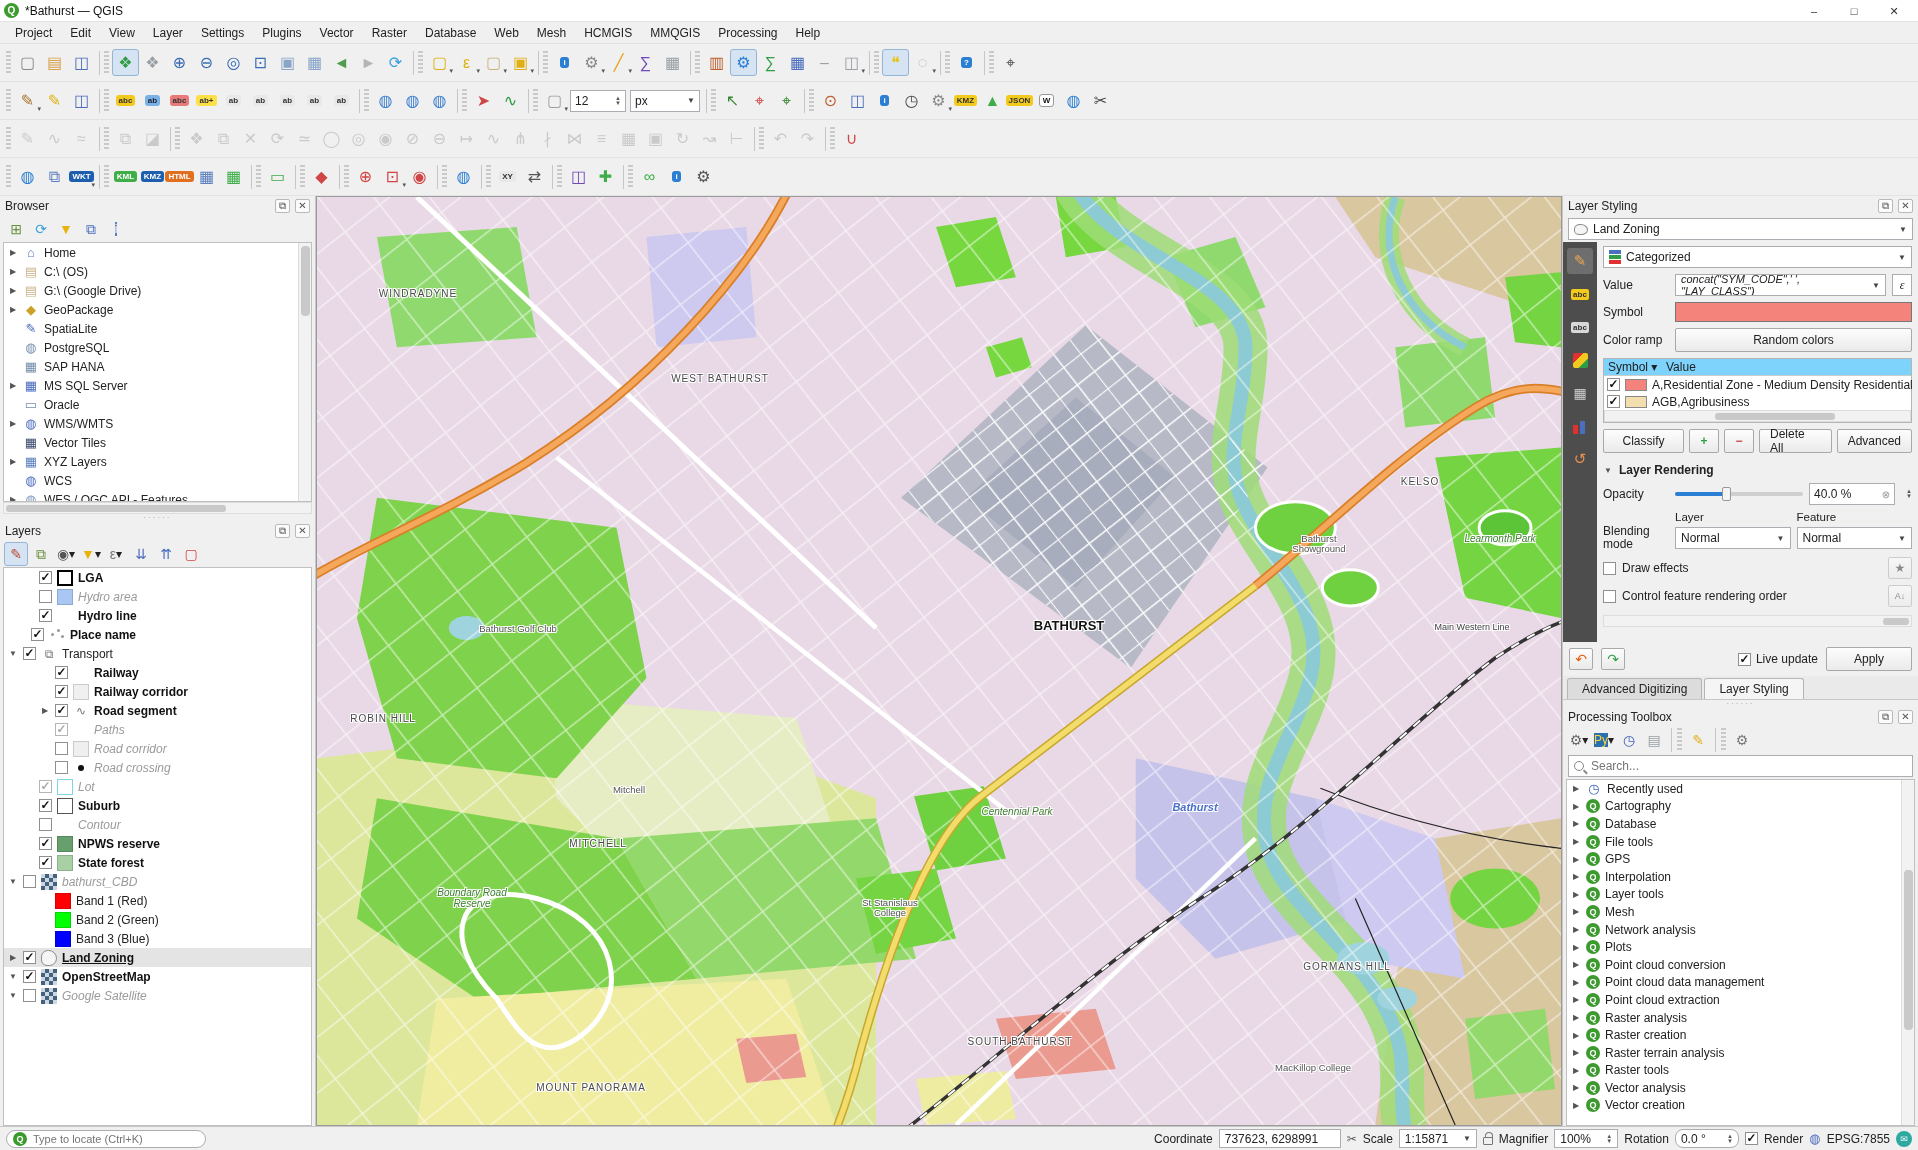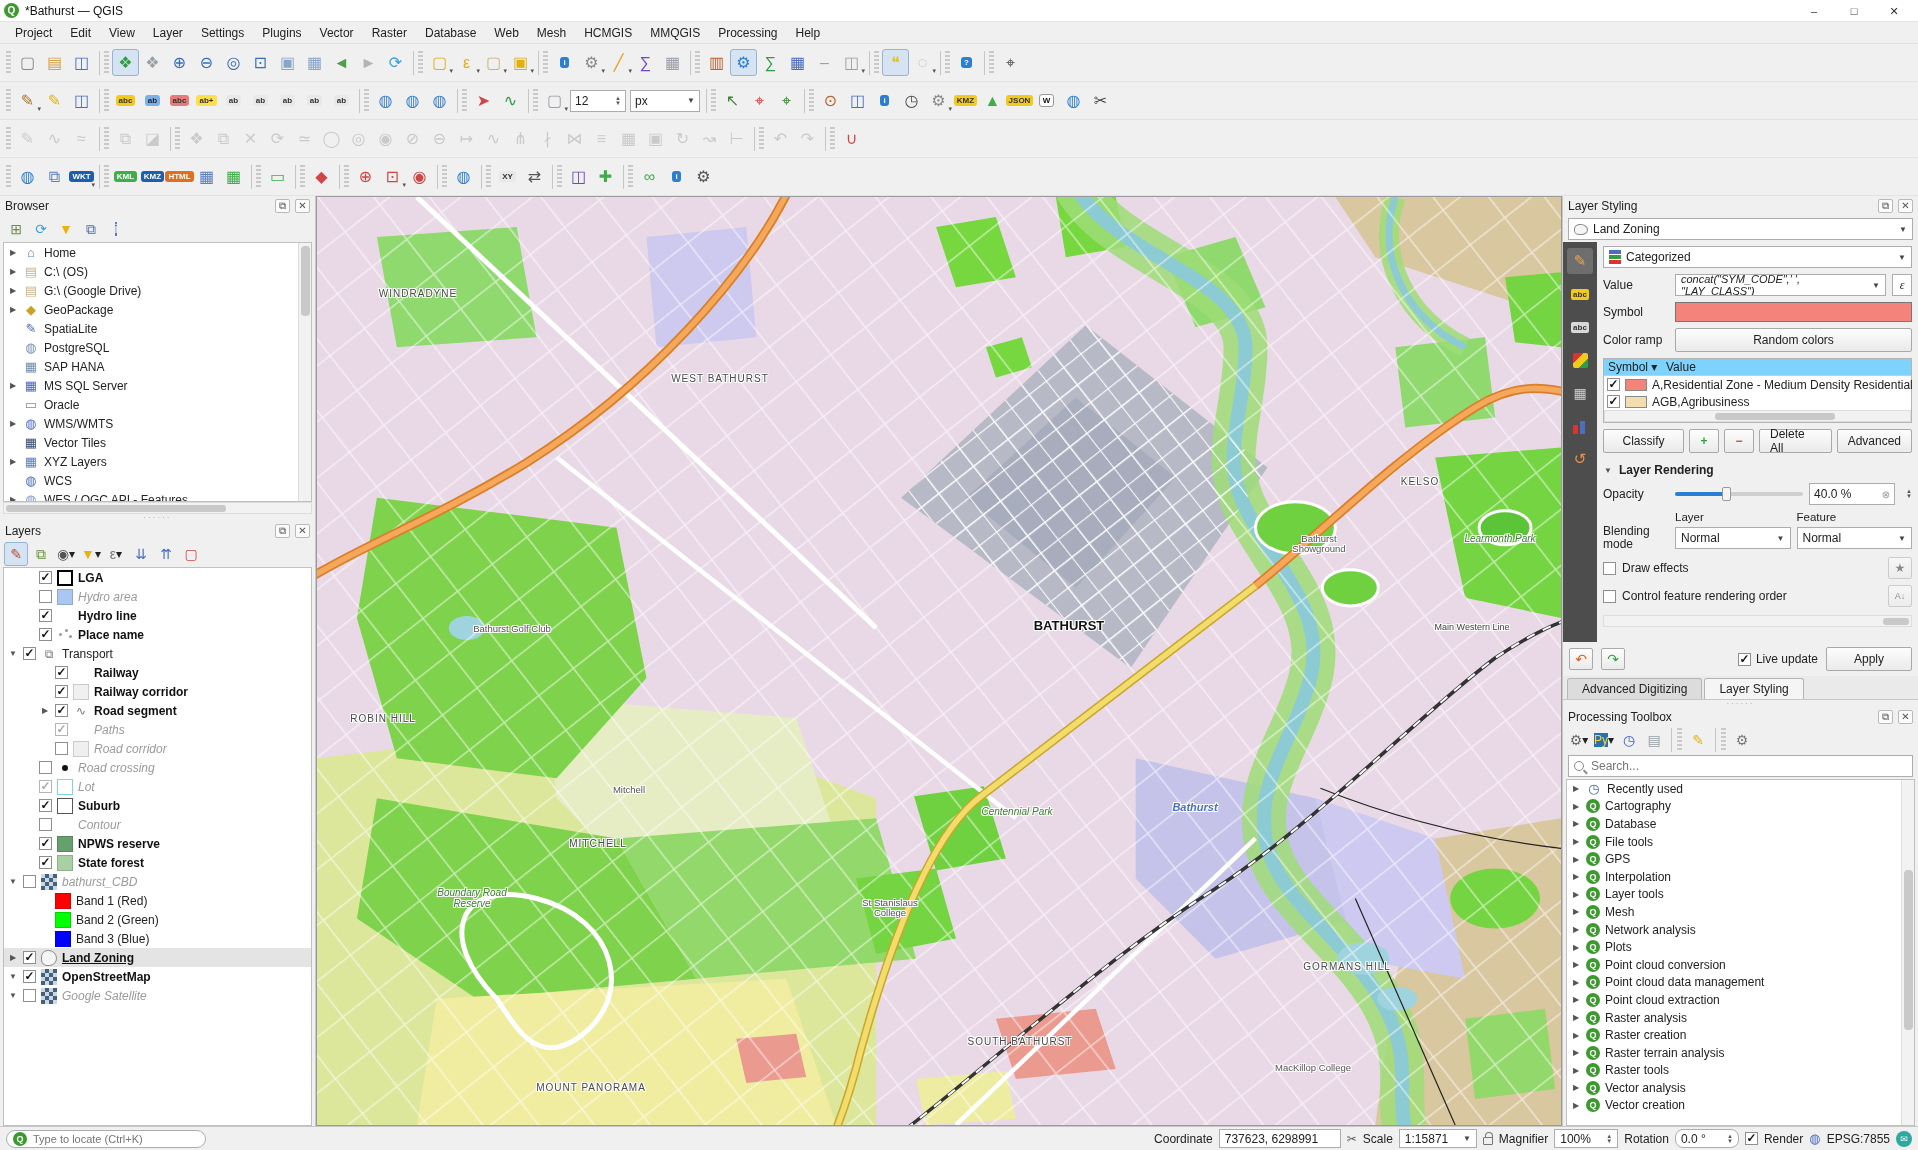--- a/index.html
+++ b/index.html
@@ -754,21 +754,21 @@
             <span class="cb"></span>
             <span class="sw" style="background: rgb(169, 199, 242); border: 1px solid rgba(0, 0, 0, 0.15);"></span>
             <span class="dim ">Hydro area</span>
           </div>
           <div class="ti" style="padding-left: 20px;">
             <span class="exp"></span>
             <span class="cb on"></span>
             <span class="sw"><span class="sw-line"></span></span>
             <span class="bld ">Hydro line</span>
           </div>
-          <div class="ti" style="padding-left: 20px;">
+          <div class="ti" style="padding-left: 12px;">
             <span class="exp"></span>
             <span class="cb on"></span>
             <span class="sw sw-dots"></span>
             <span class="bld ">Place name</span>
           </div>
           <div class="ti" style="padding-left: 4px;">
             <span class="exp">▼</span>
             <span class="cb on"></span>
             <span class="sw sw-group">⧉</span>
             <span>Transport</span>
@@ -796,21 +796,21 @@
             <span class="cb gray"></span>
             <span class="sw"><span class="sw-dotline"></span></span>
             <span class="dim ">Paths</span>
           </div>
           <div class="ti" style="padding-left: 36px;">
             <span class="exp"></span>
             <span class="cb"></span>
             <span class="sw" style="background: rgb(239, 239, 239); border: 1px solid rgba(0, 0, 0, 0.15);"></span>
             <span class="dim ">Road corridor</span>
           </div>
-          <div class="ti" style="padding-left: 20px;">
+          <div class="ti" style="padding-left: 36px;">
             <span class="exp"></span>
             <span class="cb"></span>
             <span class="sw sw-dot"></span>
             <span class="dim ">Road crossing</span>
           </div>
           <div class="ti" style="padding-left: 20px;">
             <span class="exp"></span>
             <span class="cb gray"></span>
             <span class="sw" style="background: rgb(255, 255, 255); border: 1px solid rgb(127, 212, 232);"></span>
             <span class="dim ">Lot</span>
@@ -962,21 +962,21 @@
     </svg>
     <div id="map-labels">
         <div class="maplbl lbl-sub" style="left: 101px; top: 96px;">WINDRADYNE</div>
         <div class="maplbl lbl-sub" style="left: 403px; top: 181px;">WEST BATHURST</div>
         <div class="maplbl lbl-sub" style="left: 1103px; top: 284px;">KELSO</div>
         <div class="maplbl lbl-city" style="left: 752px; top: 428px;">BATHURST</div>
         <div class="maplbl lbl-sub" style="left: 66px; top: 521px;">ROBIN HILL</div>
         <div class="maplbl lbl-poi" style="left: 312px; top: 593px;">Mitchell</div>
         <div class="maplbl lbl-sub" style="left: 281px; top: 646px;">MITCHELL</div>
         <div class="maplbl lbl-park" style="left: 155px; top: 701px;">Boundary Road Reserve</div>
-        <div class="maplbl lbl-poi" style="left: 195px; top: 432px;">Bathurst Golf Club</div>
+        <div class="maplbl lbl-poi" style="left: 201px; top: 432px;">Bathurst Golf Club</div>
         <div class="maplbl lbl-park" style="left: 700px; top: 614px;">Centennial Park</div>
         <div class="maplbl lbl-poi" style="left: 573px; top: 711px;">St Stanislaus College</div>
         <div class="maplbl lbl-sub" style="left: 703px; top: 844px;">SOUTH BATHURST</div>
         <div class="maplbl lbl-sub" style="left: 274px; top: 890px;">MOUNT PANORAMA</div>
         <div class="maplbl lbl-sub" style="left: 1030px; top: 769px;">GORMANS HILL</div>
         <div class="maplbl lbl-poi" style="left: 996px; top: 871px;">MacKillop College</div>
         <div class="maplbl lbl-park" style="left: 1183px; top: 341px;">Learmonth Park</div>
         <div class="maplbl lbl-poi" style="left: 1002px; top: 347px;">Bathurst Showground</div>
         <div class="maplbl lbl-water" style="left: 878px; top: 610px;">Bathurst</div>
         <div class="maplbl lbl-rail" style="left: 1155px; top: 430px;">Main Western Line</div>

